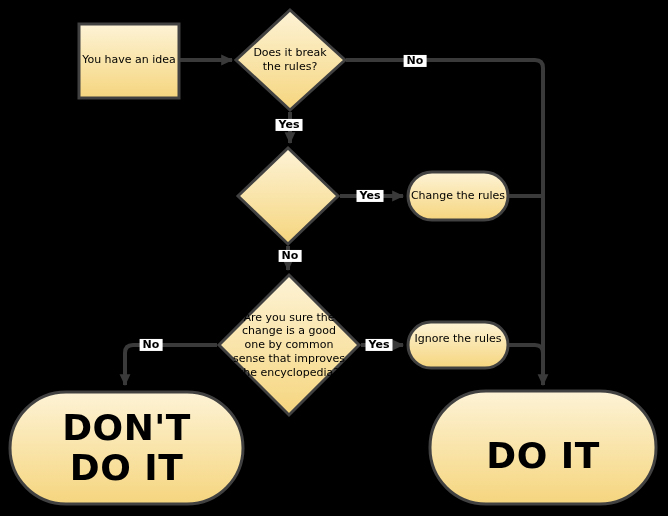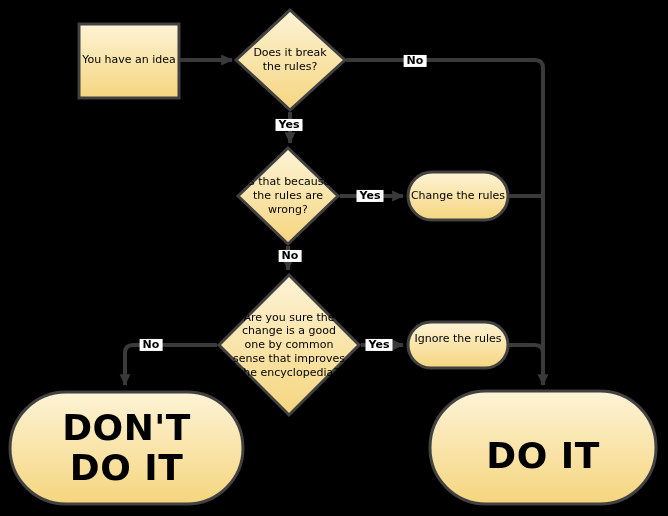--- a/index.html
+++ b/index.html
@@ -110,23 +110,20 @@
   </svg>
 
   <div class="node-label" style="left:79px; top:24px; width:100px; height:72px;">
     <span class="wrap">You have an idea</span>
   </div>
 
   <div class="node-label" style="left:246px; top:32px; width:88px; height:56px;">
     <span class="wrap">Does it break the rules?</span>
   </div>
 
-  <div class="node-label" style="left:242px; top:164px; width:92px; height:64px;">
-    <span class="wrap">Is that because the rules are wrong?</span>
-  </div>
 
   <div class="node-label" style="left:408px; top:172px; width:100px; height:48px;">
     <span class="wrap">Change the rules</span>
   </div>
 
   <div class="node-label" style="left:232px; top:300px; width:114px; height:90px;">
     <span class="wrap">Are you sure the change is a good one by common sense that improves the encyclopedia?</span>
   </div>
 
   <div class="node-label" style="left:408px; top:322px; width:100px; height:34px;">

